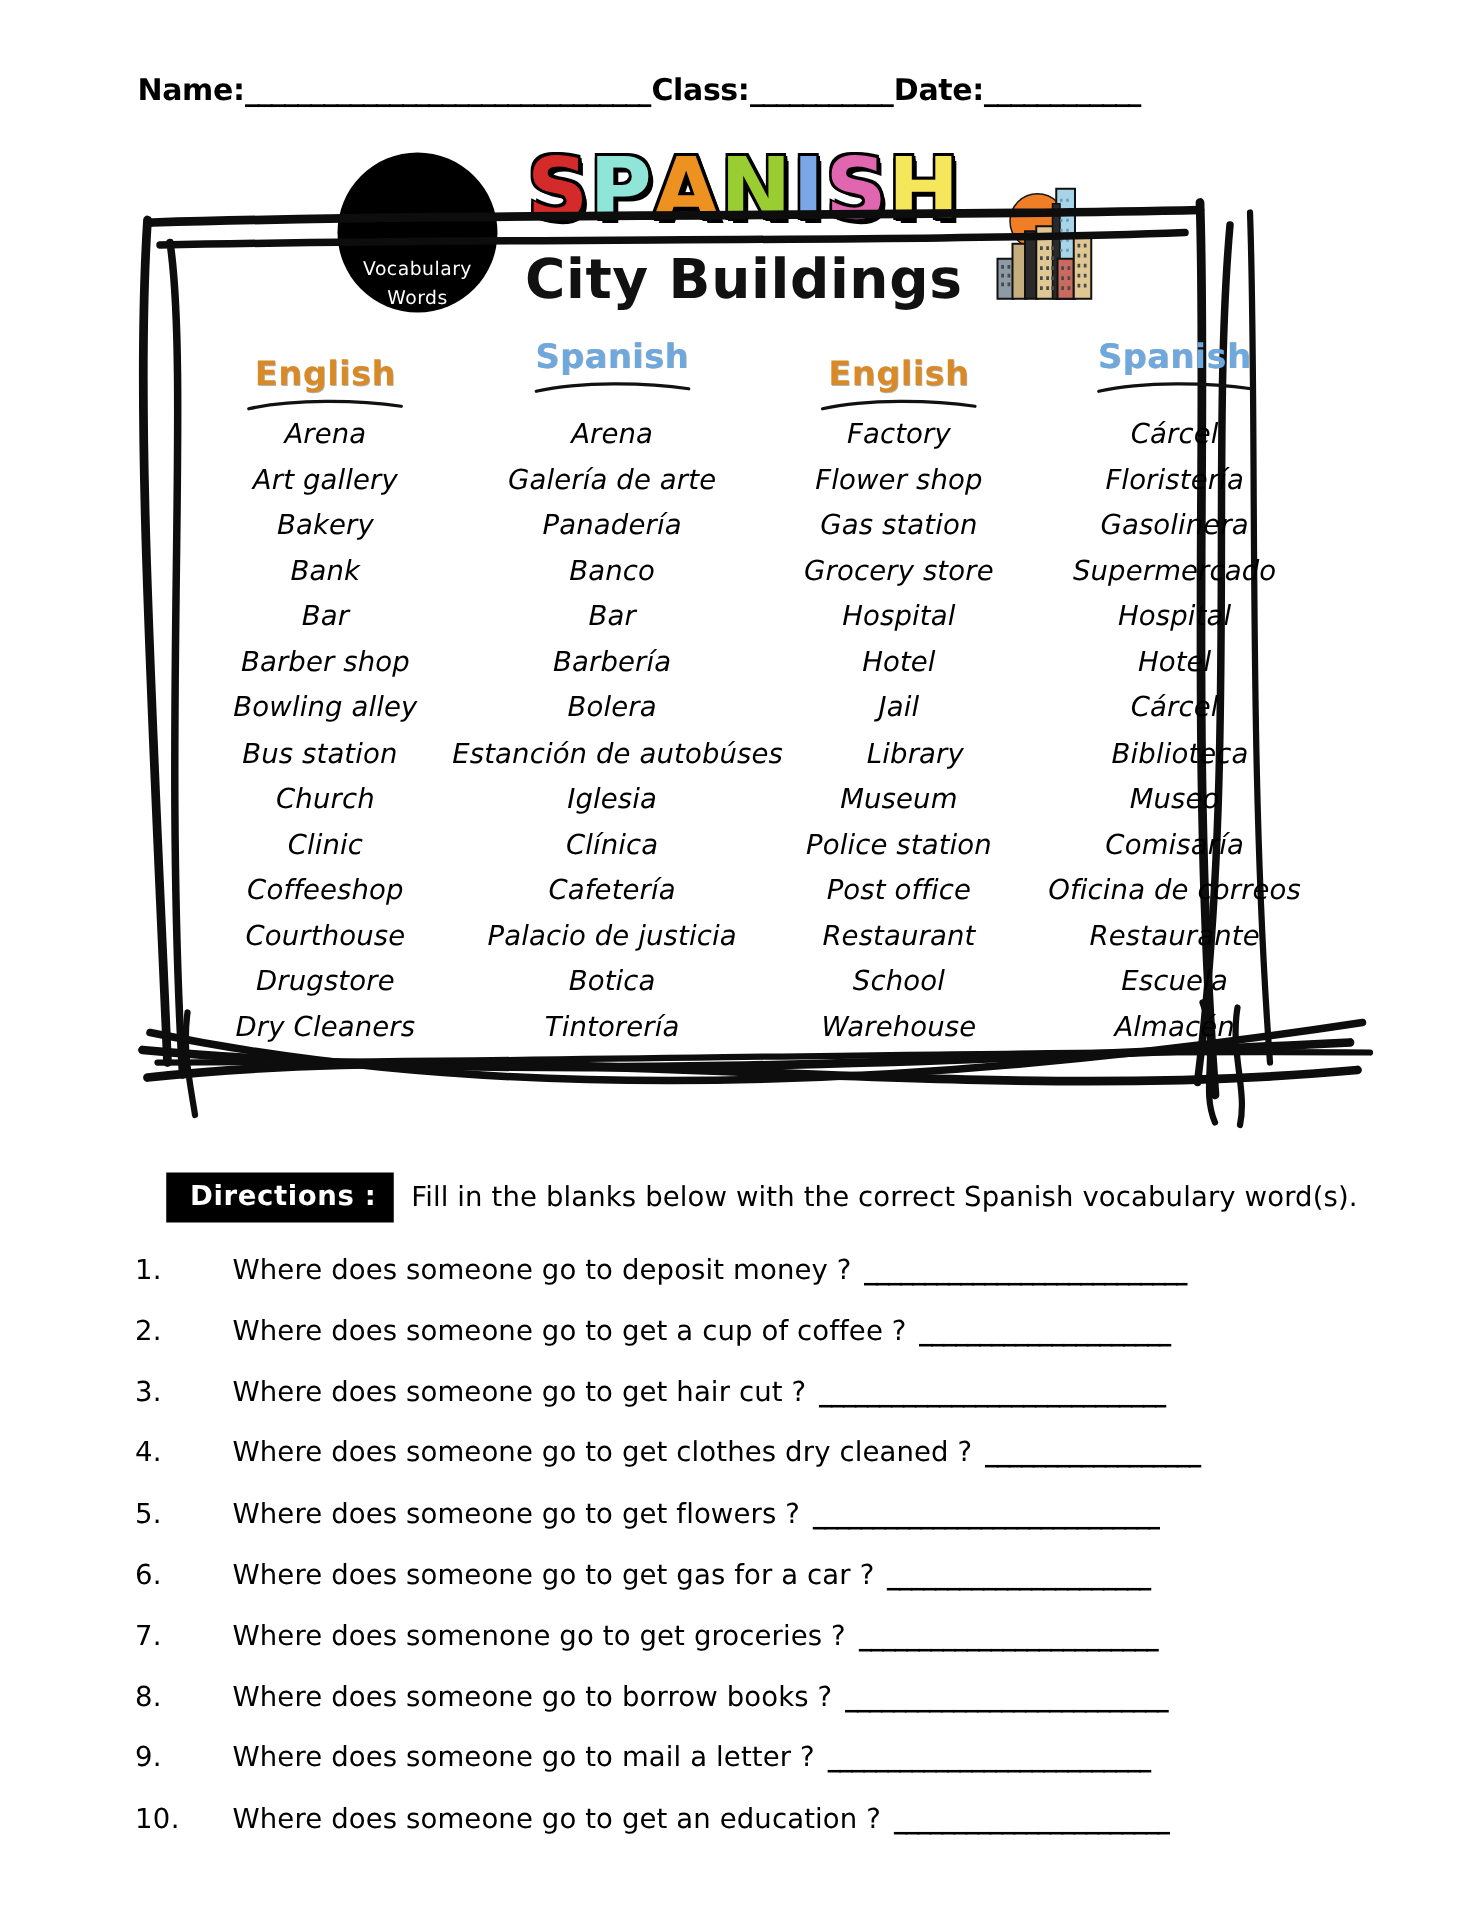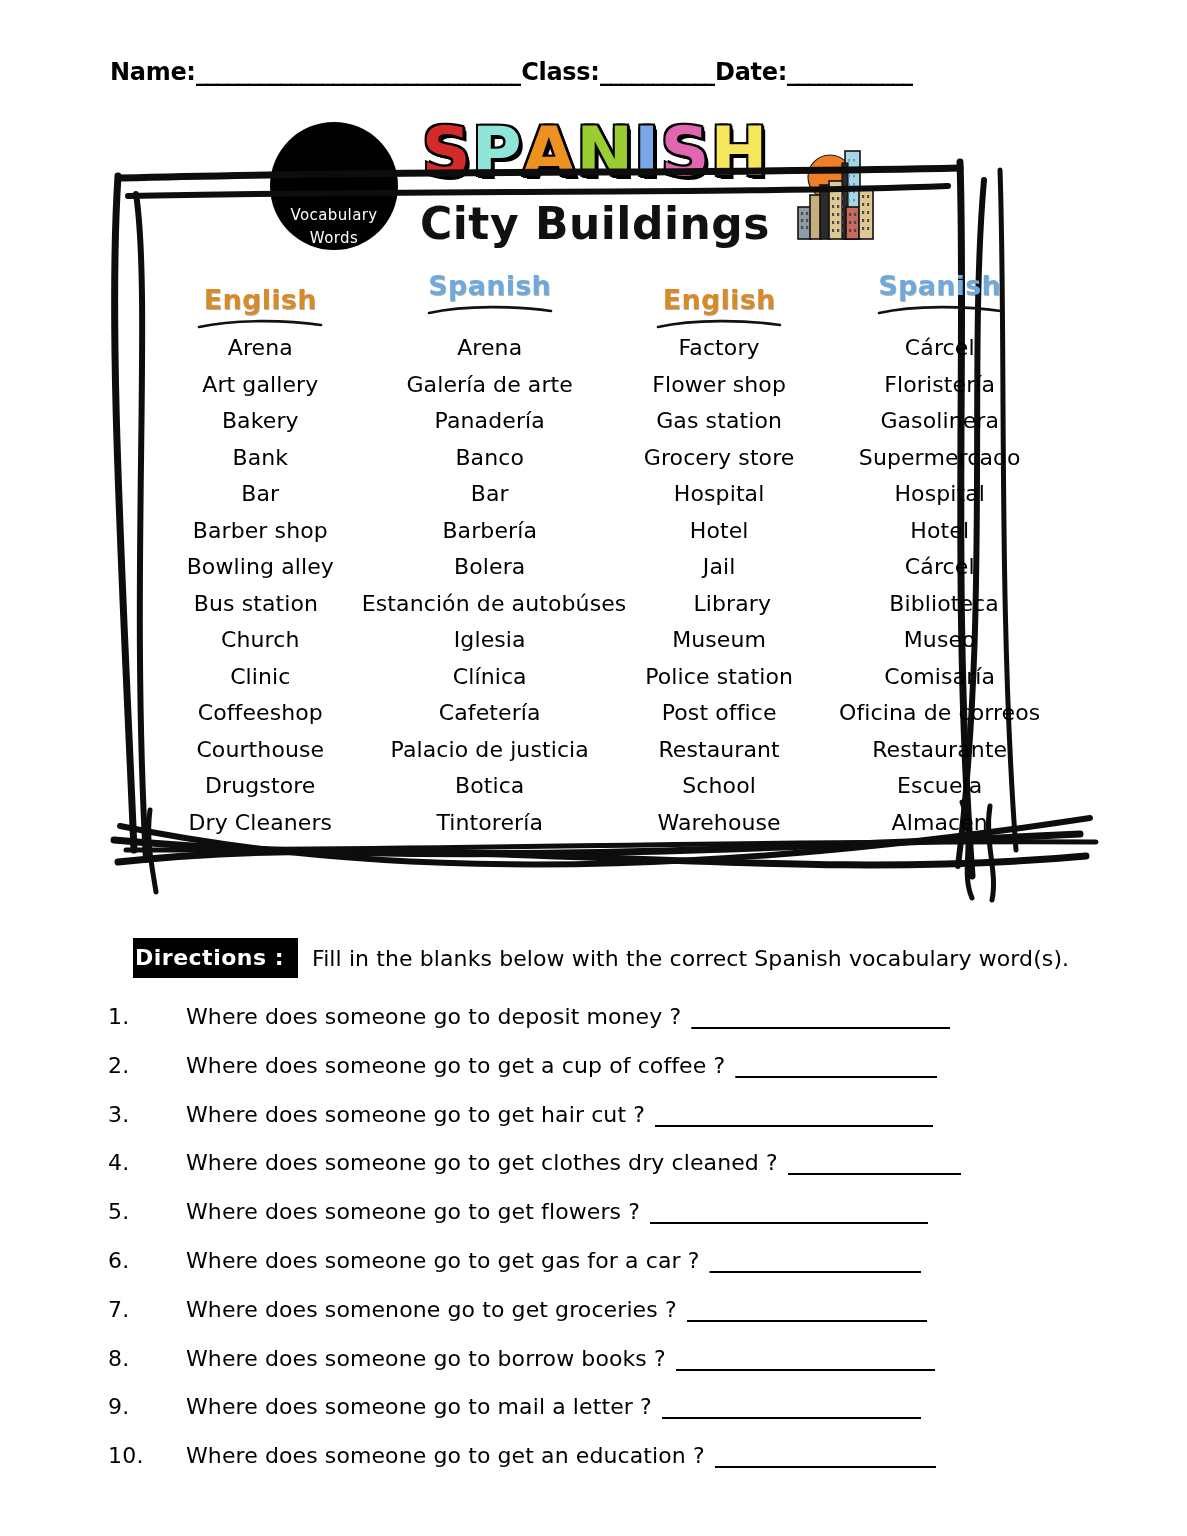--- a/index.html
+++ b/index.html
@@ -118,34 +118,35 @@
   }
   .vhead.en { color: #D98A28; margin-top: 14px; }
   .vhead.es { color: #6FA8DC; }
   .head-underline { height: 14px; margin: 0 auto; width: 130px; }
   .vcell {
     font-size: 22px;
     font-weight: 500;
     line-height: 36.5px;
     letter-spacing: 0.1px;
     white-space: nowrap;
+    font-style: italic;
   }
   .vcol.wide { flex: 1 1 27%; }
 
   
   .directions {
     position: absolute;
     left: 133px; top: 938px;
     display: flex;
     align-items: center;
   }
   .dir-tag {
     background: #000; color: #fff;
     font-size: 22px; font-weight: 700;
-    padding: 7px 14px 8px 2px;
+    padding: 7px 14px 8px 19px;
     letter-spacing: 0.5px;
     white-space: nowrap;
   }
   .dir-text {
     margin-left: 14px;
     font-size: 22px;
     font-weight: 500;
     letter-spacing: 0.1px;
     white-space: nowrap;
   }

